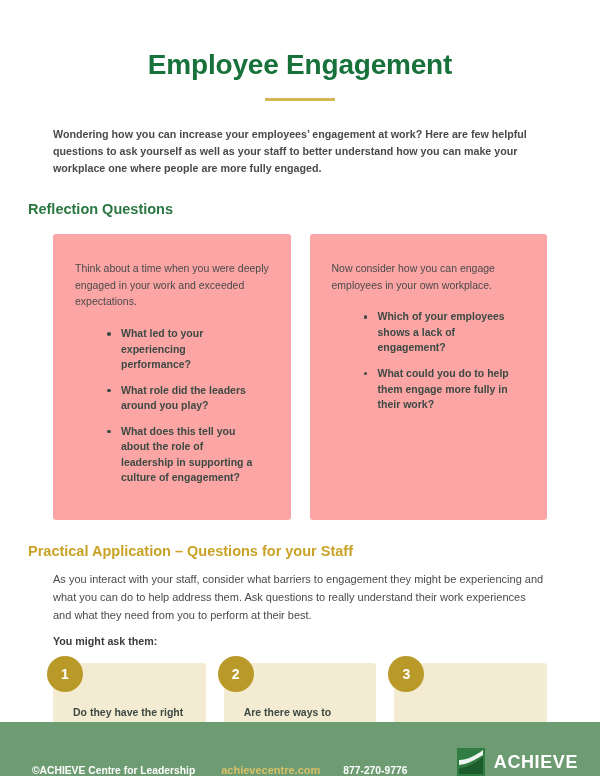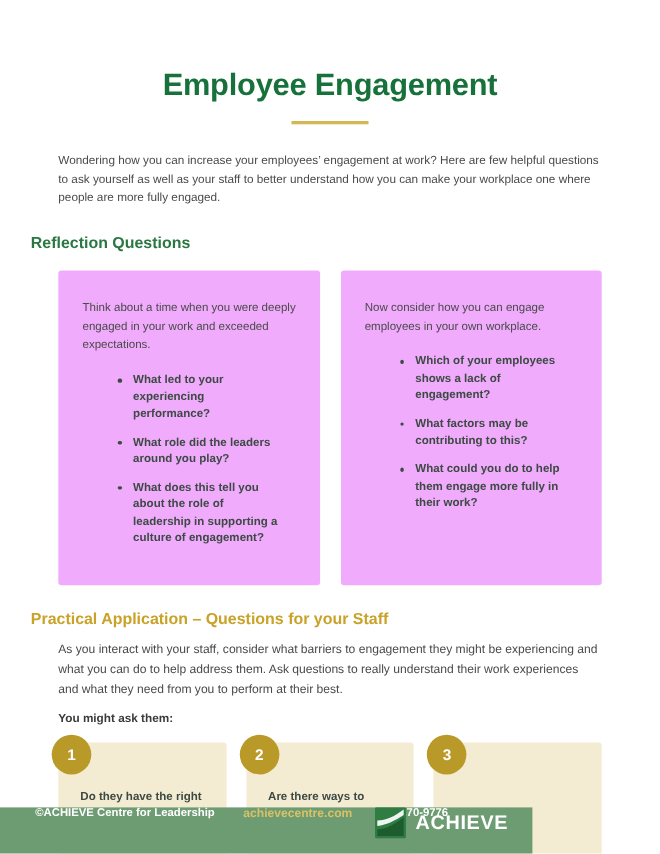--- a/index.html
+++ b/index.html
@@ -24,57 +24,58 @@
     background: #ffffff;
   }
 
   
   .title {
     text-align: center;
     font-size: 28px;
     font-weight: bold;
     color: #17713a;
     letter-spacing: -0.2px;
-    margin: 12px;
+    margin: 0;
     padding-top: 50px;
     line-height: 1.1;
   }
   .title-rule {
     width: 70px;
     height: 3px;
     background: #d4b755;
     margin: 17px auto 0 auto;
   }
 
   
   .intro {
     margin: 25px 53px 0 53px;
     font-size: 10.7px;
     line-height: 1.62;
     color: #4a4a4a;
+    font-weight: bold;
   }
 
   .section-heading {
     margin: 23px 0 0 28px;
     font-size: 14.5px;
     font-weight: bold;
     color: #2a7742;
   }
   .section-heading.gold {
     color: #c9a227;
   }
 
   
   .reflect-row {
     display: flex;
     gap: 19px;
     margin: 17px 53px 0 53px;
   }
   .reflect-box {
-    background: #f0abfc;
+    background: #fca5a5;
     border-radius: 3px;
     width: 238px;
     min-height: 228px;
     box-sizing: border-box;
     padding: 26px 20px 18px 22px;
   }
   .reflect-lead {
     font-size: 10.5px;
     line-height: 1.6;
     color: #4a4a4a;
@@ -155,25 +156,25 @@
     font-weight: bold;
     line-height: 1.45;
     color: #3d4a44;
   }
 
   
   .footer {
     position: absolute;
     left: 0;
     bottom: 0;
-    width: 484px;
+    width: 600px;
     height: 54px;
     background: #6d9b72;
     display: flex;
-    align-items: flex-start;
+    align-items: flex-end;
     padding-left: 32px;
     box-sizing: border-box;
   }
   .footer-org {
     font-size: 10.3px;
     font-weight: bold;
     color: #ffffff;
     margin-right: 26px;
     white-space: nowrap;
   }
@@ -233,21 +234,20 @@
         <li>What led to your experiencing performance?</li>
         <li>What role did the leaders around you play?</li>
         <li>What does this tell you about the role of leadership in supporting a culture of engagement?</li>
       </ul>
     </div>
 
     <div class="reflect-box">
       <p class="reflect-lead">Now consider how you can engage employees in your own workplace.</p>
       <ul class="reflect-list">
         <li>Which of your employees shows a lack of engagement?</li>
-        <li>What factors may be contributing to this?</li>
         <li>What could you do to help them engage more fully in their work?</li>
       </ul>
     </div>
 
   </div>
 
   <h2 class="section-heading gold">Practical Application – Questions for your Staff</h2>
 
   <p class="practical-body">As you interact with your staff, consider what barriers to engagement they might be experiencing and what you can do to help address them. Ask questions to really understand their work experiences and what they need from you to perform at their best.</p>
 

